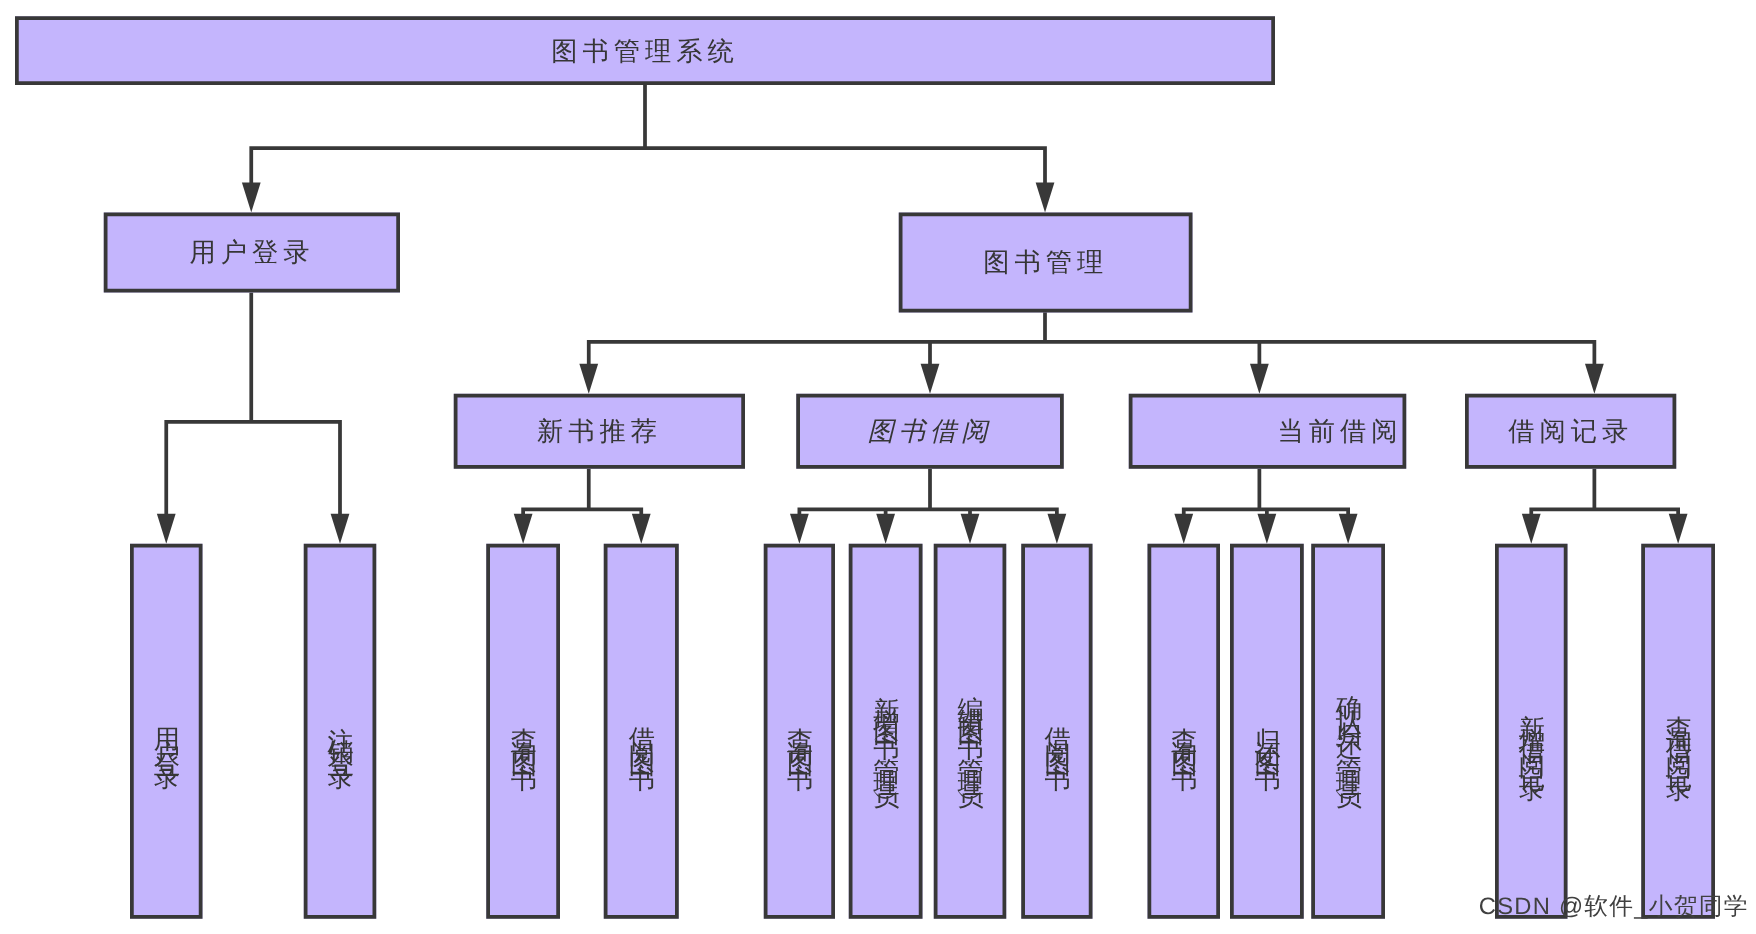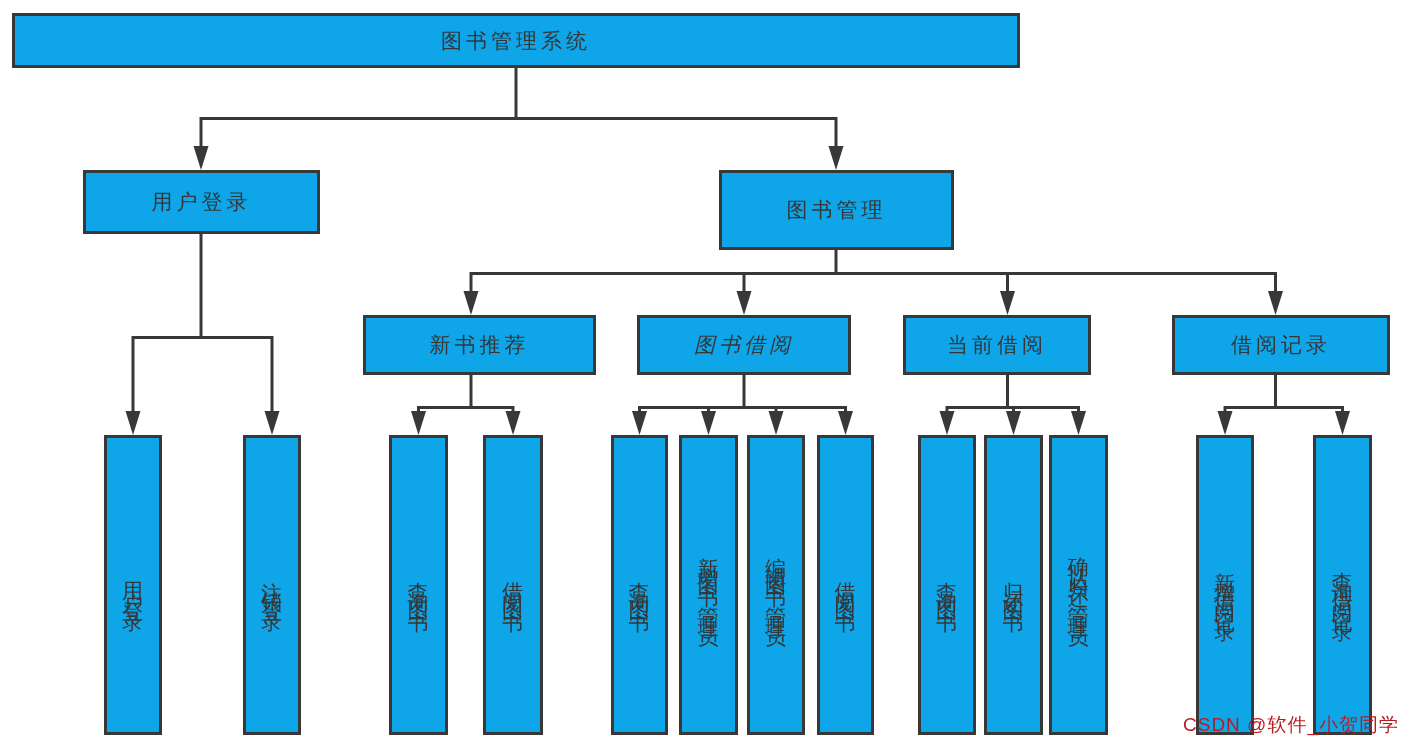--- a/index.html
+++ b/index.html
@@ -7,21 +7,21 @@
     position:relative;
     width:1405px;height:747px;
     background:#ffffff;
     font-family:"Liberation Sans","DejaVu Sans",sans-serif;
     overflow:hidden;
   }
   .wires{position:absolute;left:0;top:0;z-index:1;}
   .box{
     position:absolute;
     box-sizing:border-box;
-    background:#0ea5e9;
+    background:#c4b5fd;
     border:3px solid #383838;
     display:flex;
     align-items:center;
     justify-content:center;
     z-index:2;
     color:#363636;
   }
   .h-label{
     font-size:21px;
     letter-spacing:4px;
@@ -35,42 +35,42 @@
     font-size:21px;
     letter-spacing:10px;
     color:#363636;
     line-height:1;
   }
   .n-root{left:12px;top:13px;width:1008px;height:55px;}
   .n-user-login{left:83px;top:170px;width:237px;height:64px;}
   .n-book-mgmt{left:719px;top:170px;width:235px;height:80px;}
   .n-new-book{left:363px;top:315px;width:233px;height:60px;}
   .n-book-borrow{left:637px;top:315px;width:214px;height:60px;font-style:italic;}
-  .n-current-borrow{left:903px;top:315px;width:188px;height:60px;}
-  .n-borrow-record{left:1172px;top:315px;width:218px;height:60px;}
+  .n-current-borrow{left:903px;top:315px;width:222px;height:60px;justify-content:flex-end;}
+  .n-borrow-record{left:1172px;top:315px;width:169px;height:60px;}
   .leaf-a1{left:104px;width:58px;}
   .leaf-a2{left:243px;width:58px;}
   .leaf-b1{left:389px;width:59px;}
   .leaf-b2{left:483px;width:60px;}
   .leaf-c1{left:611px;width:57px;}
   .leaf-c2{left:679px;width:59px;}
   .leaf-c3{left:747px;width:58px;}
   .leaf-c4{left:817px;width:57px;}
   .leaf-d1{left:918px;width:58px;}
   .leaf-d2{left:984px;width:59px;}
   .leaf-d3{left:1049px;width:59px;}
   .leaf-e1{left:1196px;width:58px;}
   .leaf-e2{left:1313px;width:59px;}
   .watermark{
     position:absolute;
     left:1183px;top:712px;
     z-index:3;
     font-size:19px;
     letter-spacing:1px;
-    color:#b91c1c;
+    color:#404040;
     white-space:nowrap;
   }
 </style>
 </head>
 <body>
 
 <div class="stage">
 
   <svg class="wires" width="1405" height="747" viewBox="0 0 1405 747">
     <g stroke="#383838" stroke-width="3" fill="none">

